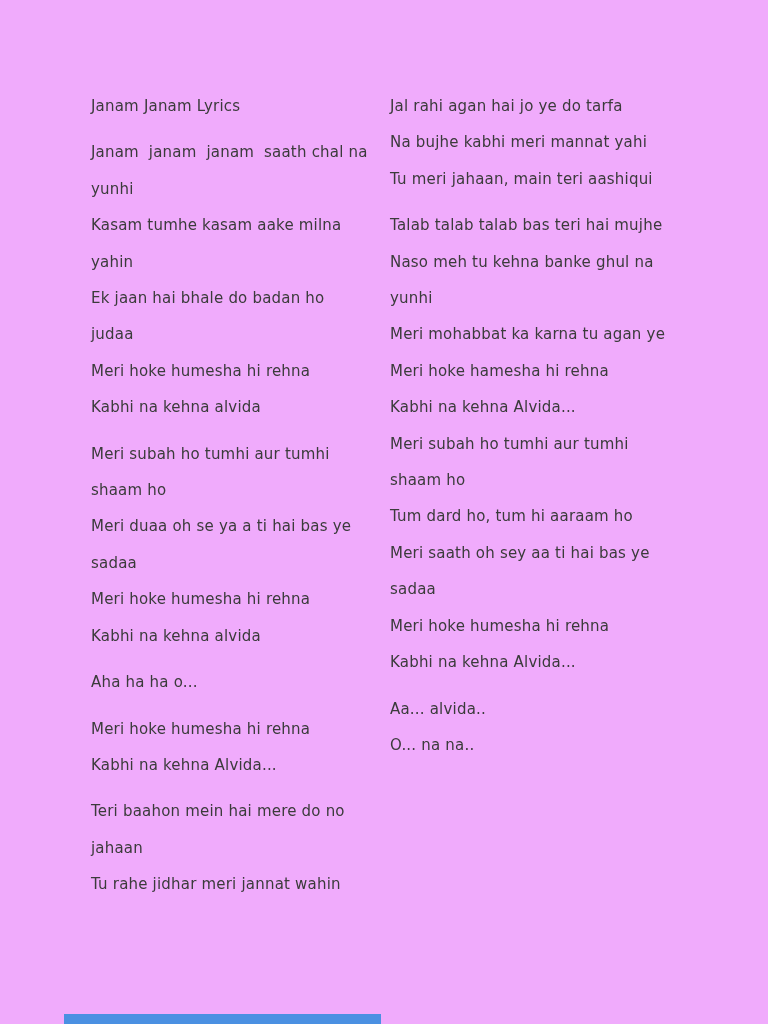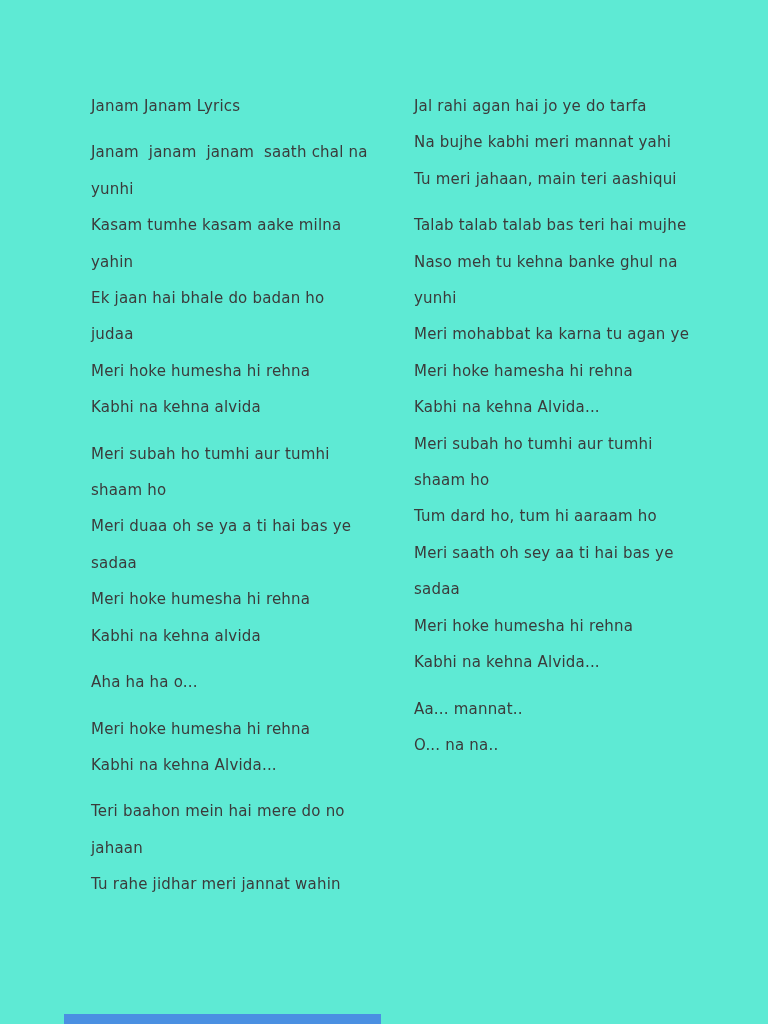--- a/index.html
+++ b/index.html
@@ -22,21 +22,21 @@
   }
   .col {
     position: absolute;
     top: 88px;
   }
   .col-left {
     left: 91px;
     width: 306px;
   }
   .col-right {
-    left: 414px;
+    left: 390px;
     width: 322px;
   }
   .stanza {
     margin: 0 0 10px 0;
   }
   .line {
     margin: 0;
     font-size: 15px;
     line-height: 36.4px;
     letter-spacing: 0.2px;
@@ -51,21 +51,21 @@
     left: 64px;
     bottom: 0;
     width: 317px;
     height: 10px;
     background: #4a90e2;
   }
 </style>
 </head>
 <body style="color: rgb(59, 59, 59);">
 
-<div class="page" style="background: #5eead4;">
+<div class="page" style="background: #f0abfc;">
 
   <div class="col col-left">
     <div class="stanza title-block">
       <p class="line">Janam Janam Lyrics</p>
     </div>
     <div id="left-col">
         <div class="stanza">
           <p class="line">Janam  janam  janam  saath chal na</p>
           <p class="line">yunhi</p>
           <p class="line">Kasam tumhe kasam aake milna</p>
@@ -114,21 +114,21 @@
           <p class="line">Kabhi na kehna Alvida...</p>
           <p class="line">Meri subah ho tumhi aur tumhi</p>
           <p class="line">shaam ho</p>
           <p class="line">Tum dard ho, tum hi aaraam ho</p>
           <p class="line">Meri saath oh sey aa ti hai bas ye</p>
           <p class="line">sadaa</p>
           <p class="line">Meri hoke humesha hi rehna</p>
           <p class="line">Kabhi na kehna Alvida...</p>
         </div>
         <div class="stanza">
-          <p class="line">Aa... mannat..</p>
+          <p class="line">Aa... alvida..</p>
           <p class="line">O... na na..</p>
         </div>
       </div>
   </div>
 
   <div class="hl-bar" style="background: rgb(74, 144, 226);"></div>
 
 </div>
 
 </body></html>

